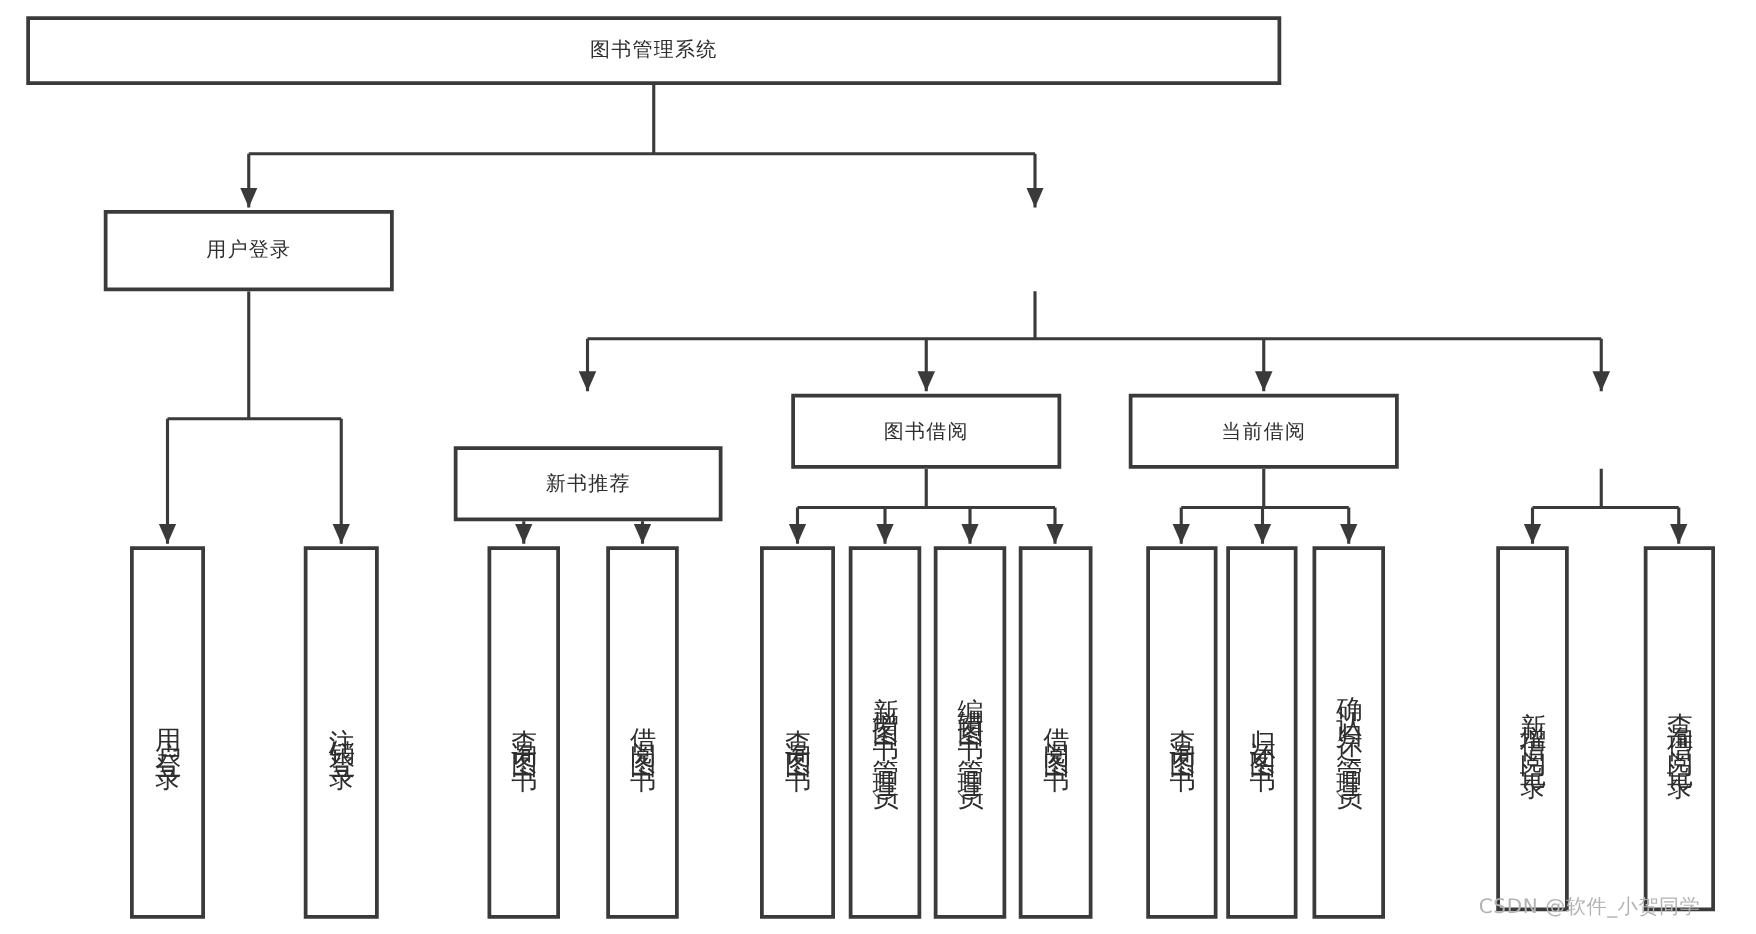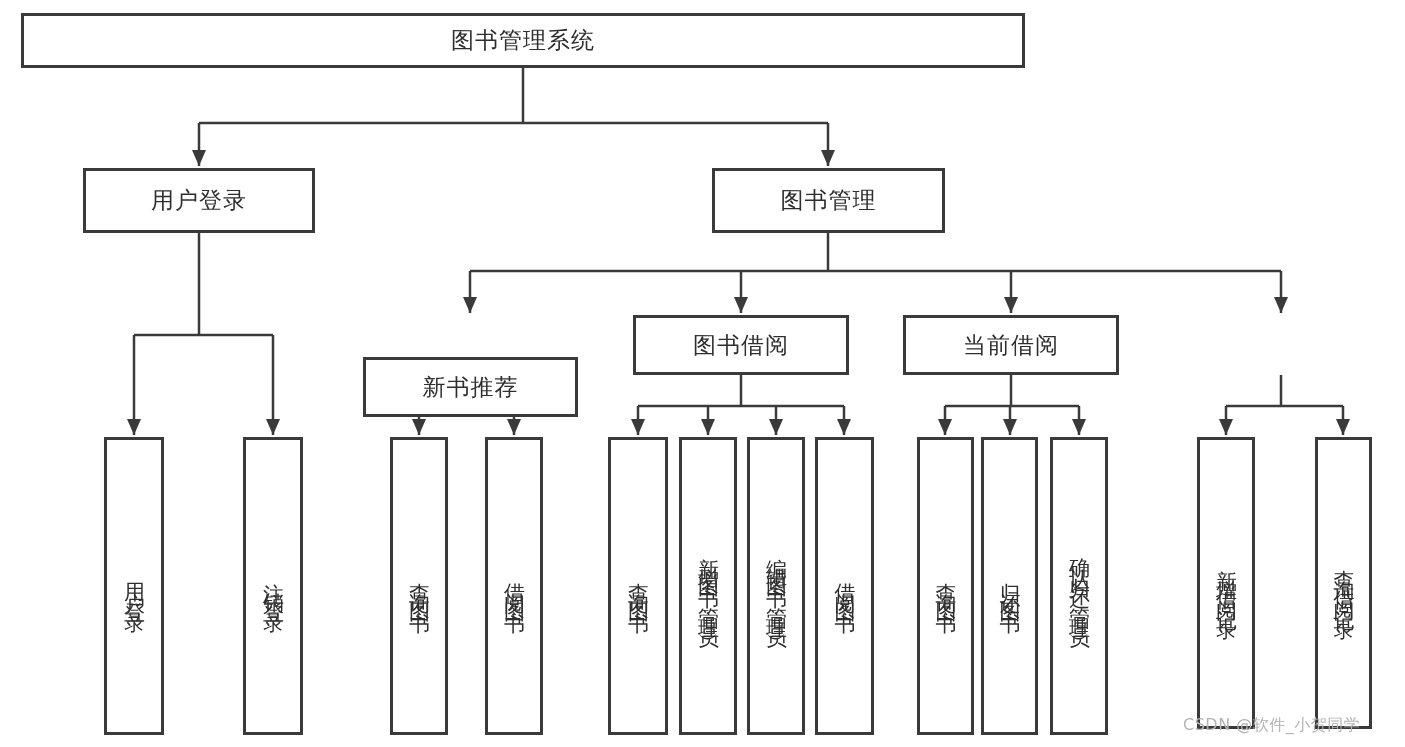--- a/index.html
+++ b/index.html
@@ -16,21 +16,21 @@
     background:#ffffff;
     border:3px solid #3a3a3a;
     box-sizing:border-box;
     color:#2e2e2e;
     display:flex;
     align-items:center;
     justify-content:center;
     z-index:2;
   }
   .hbox{
-    font-size:23px;
+    font-size:16px;
     letter-spacing:1px;
     white-space:nowrap;
   }
   .vbox{
     writing-mode:vertical-rl;
     text-orientation:mixed;
     font-size:21px;
     letter-spacing:10px;
     line-height:1;
     text-align:center;
@@ -97,21 +97,20 @@
       <path d="M1281,375 L1281,406"></path>
       <path d="M1226,406 L1343,406"></path>
       <path d="M1226,406 L1226,435" marker-end="url(#arr)"></path>
       <path d="M1343,406 L1343,435" marker-end="url(#arr)"></path>
     </g>
   </svg>
 
   <div class="node hbox" style="left:21px;top:13px;width:1004px;height:55px;">图书管理系统</div>
 
   <div class="node hbox" style="left:83px;top:168px;width:232px;height:65px;">用户登录</div>
-  <div class="node hbox" style="left:712px;top:168px;width:233px;height:65px;">图书管理</div>
 
   <div class="node hbox" style="left:363px;top:315px;width:215px;height:60px;margin-top:42px;">新书推荐</div>
   <div class="node hbox" style="left:633px;top:315px;width:216px;height:60px;">图书借阅</div>
   <div class="node hbox" style="left:903px;top:315px;width:216px;height:60px;">当前借阅</div>
 
   <div class="node vbox" style="left:104px;top:437px;width:60px;height:298px;">用户登录</div>
   <div class="node vbox" style="left:243px;top:437px;width:60px;height:298px;">注销登录</div>
 
   <div class="node vbox" style="left:390px;top:437px;width:58px;height:298px;">查询图书</div>
   <div class="node vbox" style="left:485px;top:437px;width:58px;height:298px;">借阅图书</div>

